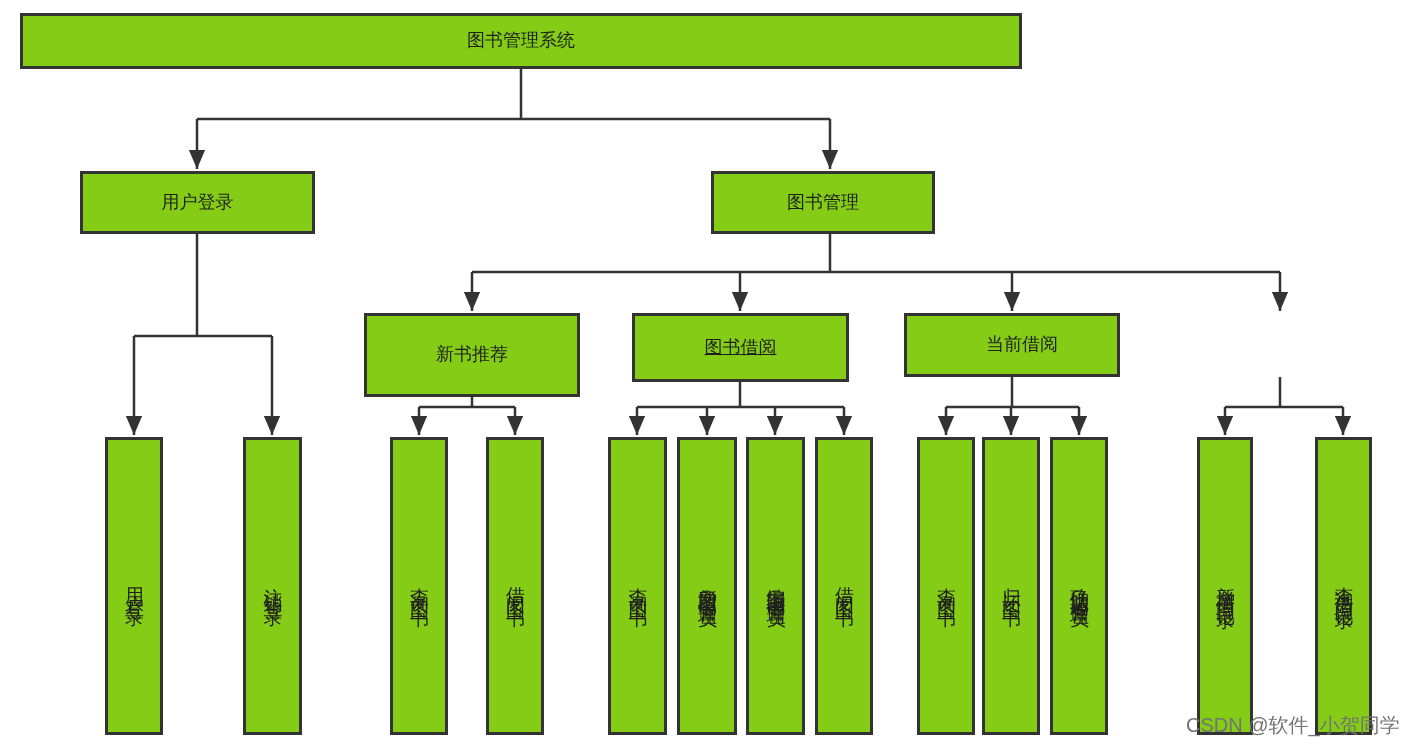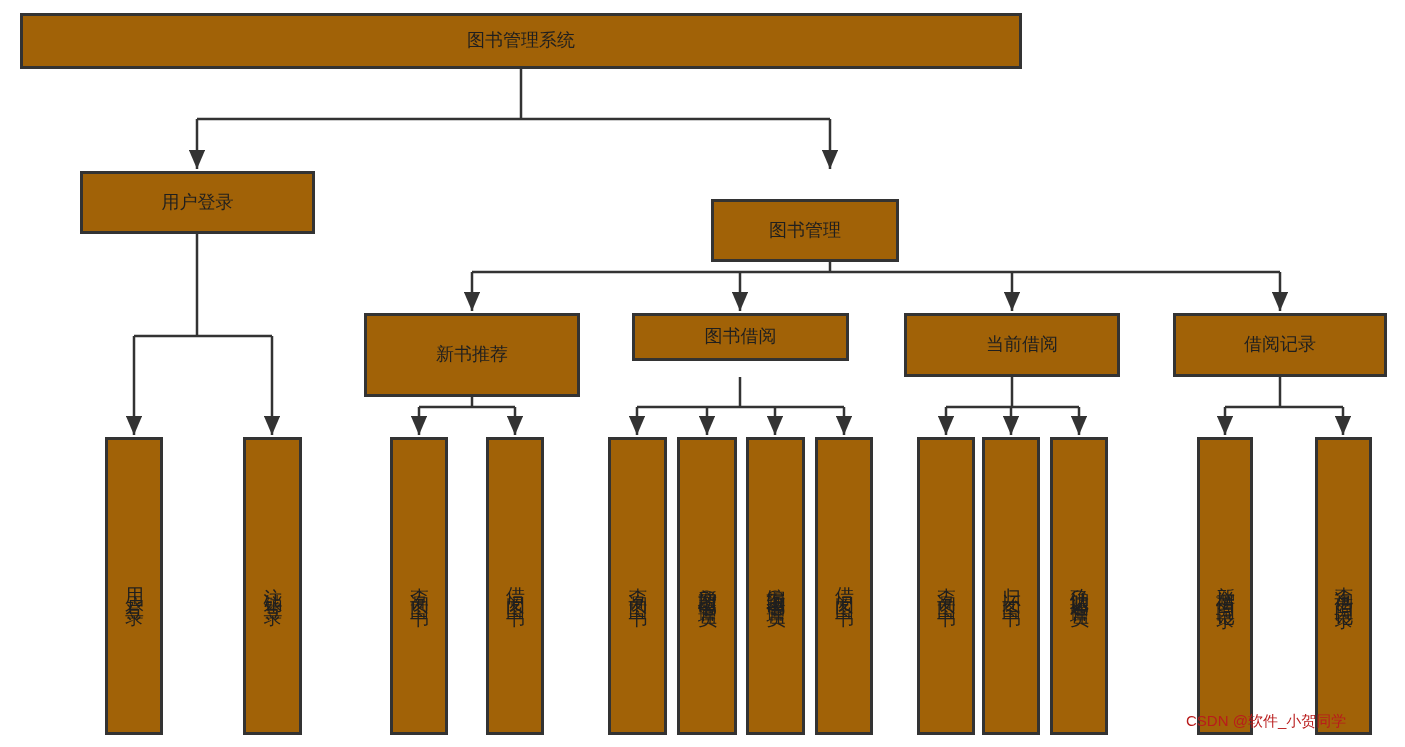--- a/index.html
+++ b/index.html
@@ -8,41 +8,41 @@
     width:1405px;height:747px;
     background:#ffffff;
     font-family:"Liberation Sans","DejaVu Sans",sans-serif;
     overflow:hidden;
   }
   #connectors{position:absolute;left:0;top:0;z-index:1;}
   .node{
     position:absolute;
     box-sizing:border-box;
     border:3px solid #333333;
-    background:#a16207;
+    background:#84cc16;
     display:flex;
     align-items:center;
     justify-content:center;
     color:#1f1f1f;
     font-size:18px;
     z-index:2;
     text-align:center;
     line-height:1.2;
   }
   .vnode{
     writing-mode:vertical-rl;
     text-orientation:mixed;
     letter-spacing:7px;
     font-size:19px;
   }
   .watermark{
     position:absolute;
     z-index:3;
-    color:#b91c1c;
-    font-size:15px;
+    color:#737373;
+    font-size:20px;
     white-space:nowrap;
   }
 </style>
 </head>
 <body>
 
 <div id="stage">
 
   <svg id="connectors" width="1405" height="747" viewBox="0 0 1405 747">
     <defs>
@@ -90,26 +90,25 @@
       <path d="M1280,377 L1280,407"></path>
       <path d="M1225,407 L1343,407"></path>
       <path d="M1225,407 L1225,435" marker-end="url(#arrow)"></path>
       <path d="M1343,407 L1343,435" marker-end="url(#arrow)"></path>
     </g>
   </svg>
 
   <div class="node" style="left:20px;top:13px;width:1002px;height:56px;">图书管理系统</div>
 
   <div class="node" style="left:80px;top:171px;width:235px;height:63px;">用户登录</div>
-  <div class="node" style="left:711px;top:171px;width:188px;height:63px;margin-top:28px;">图书管理</div>
+  <div class="node" style="left:711px;top:171px;width:224px;height:63px;">图书管理</div>
 
   <div class="node" style="left:364px;top:313px;width:216px;height:84px;">新书推荐</div>
-  <div class="node" style="left:632px;top:313px;width:217px;height:48px;">图书借阅</div>
+  <div class="node" style="left:632px;top:313px;width:217px;height:69px;text-decoration:underline;">图书借阅</div>
   <div class="node" style="left:904px;top:313px;width:216px;height:64px;padding-left:20px;">当前借阅</div>
-  <div class="node" style="left:1173px;top:313px;width:214px;height:64px;">借阅记录</div>
 
   <div class="node vnode" style="left:105px;top:437px;width:58px;height:298px;">用户登录</div>
   <div class="node vnode" style="left:243px;top:437px;width:59px;height:298px;">注销登录</div>
 
   <div class="node vnode" style="left:390px;top:437px;width:58px;height:298px;">查询图书</div>
   <div class="node vnode" style="left:486px;top:437px;width:58px;height:298px;">借阅图书</div>
 
   <div class="node vnode" style="left:608px;top:437px;width:59px;height:298px;">查询图书</div>
   <div class="node vnode" style="left:677px;top:437px;width:60px;height:298px;letter-spacing:3px;">新增图书（管理员）</div>
   <div class="node vnode" style="left:746px;top:437px;width:59px;height:298px;letter-spacing:3px;">编辑图书（管理员）</div>

